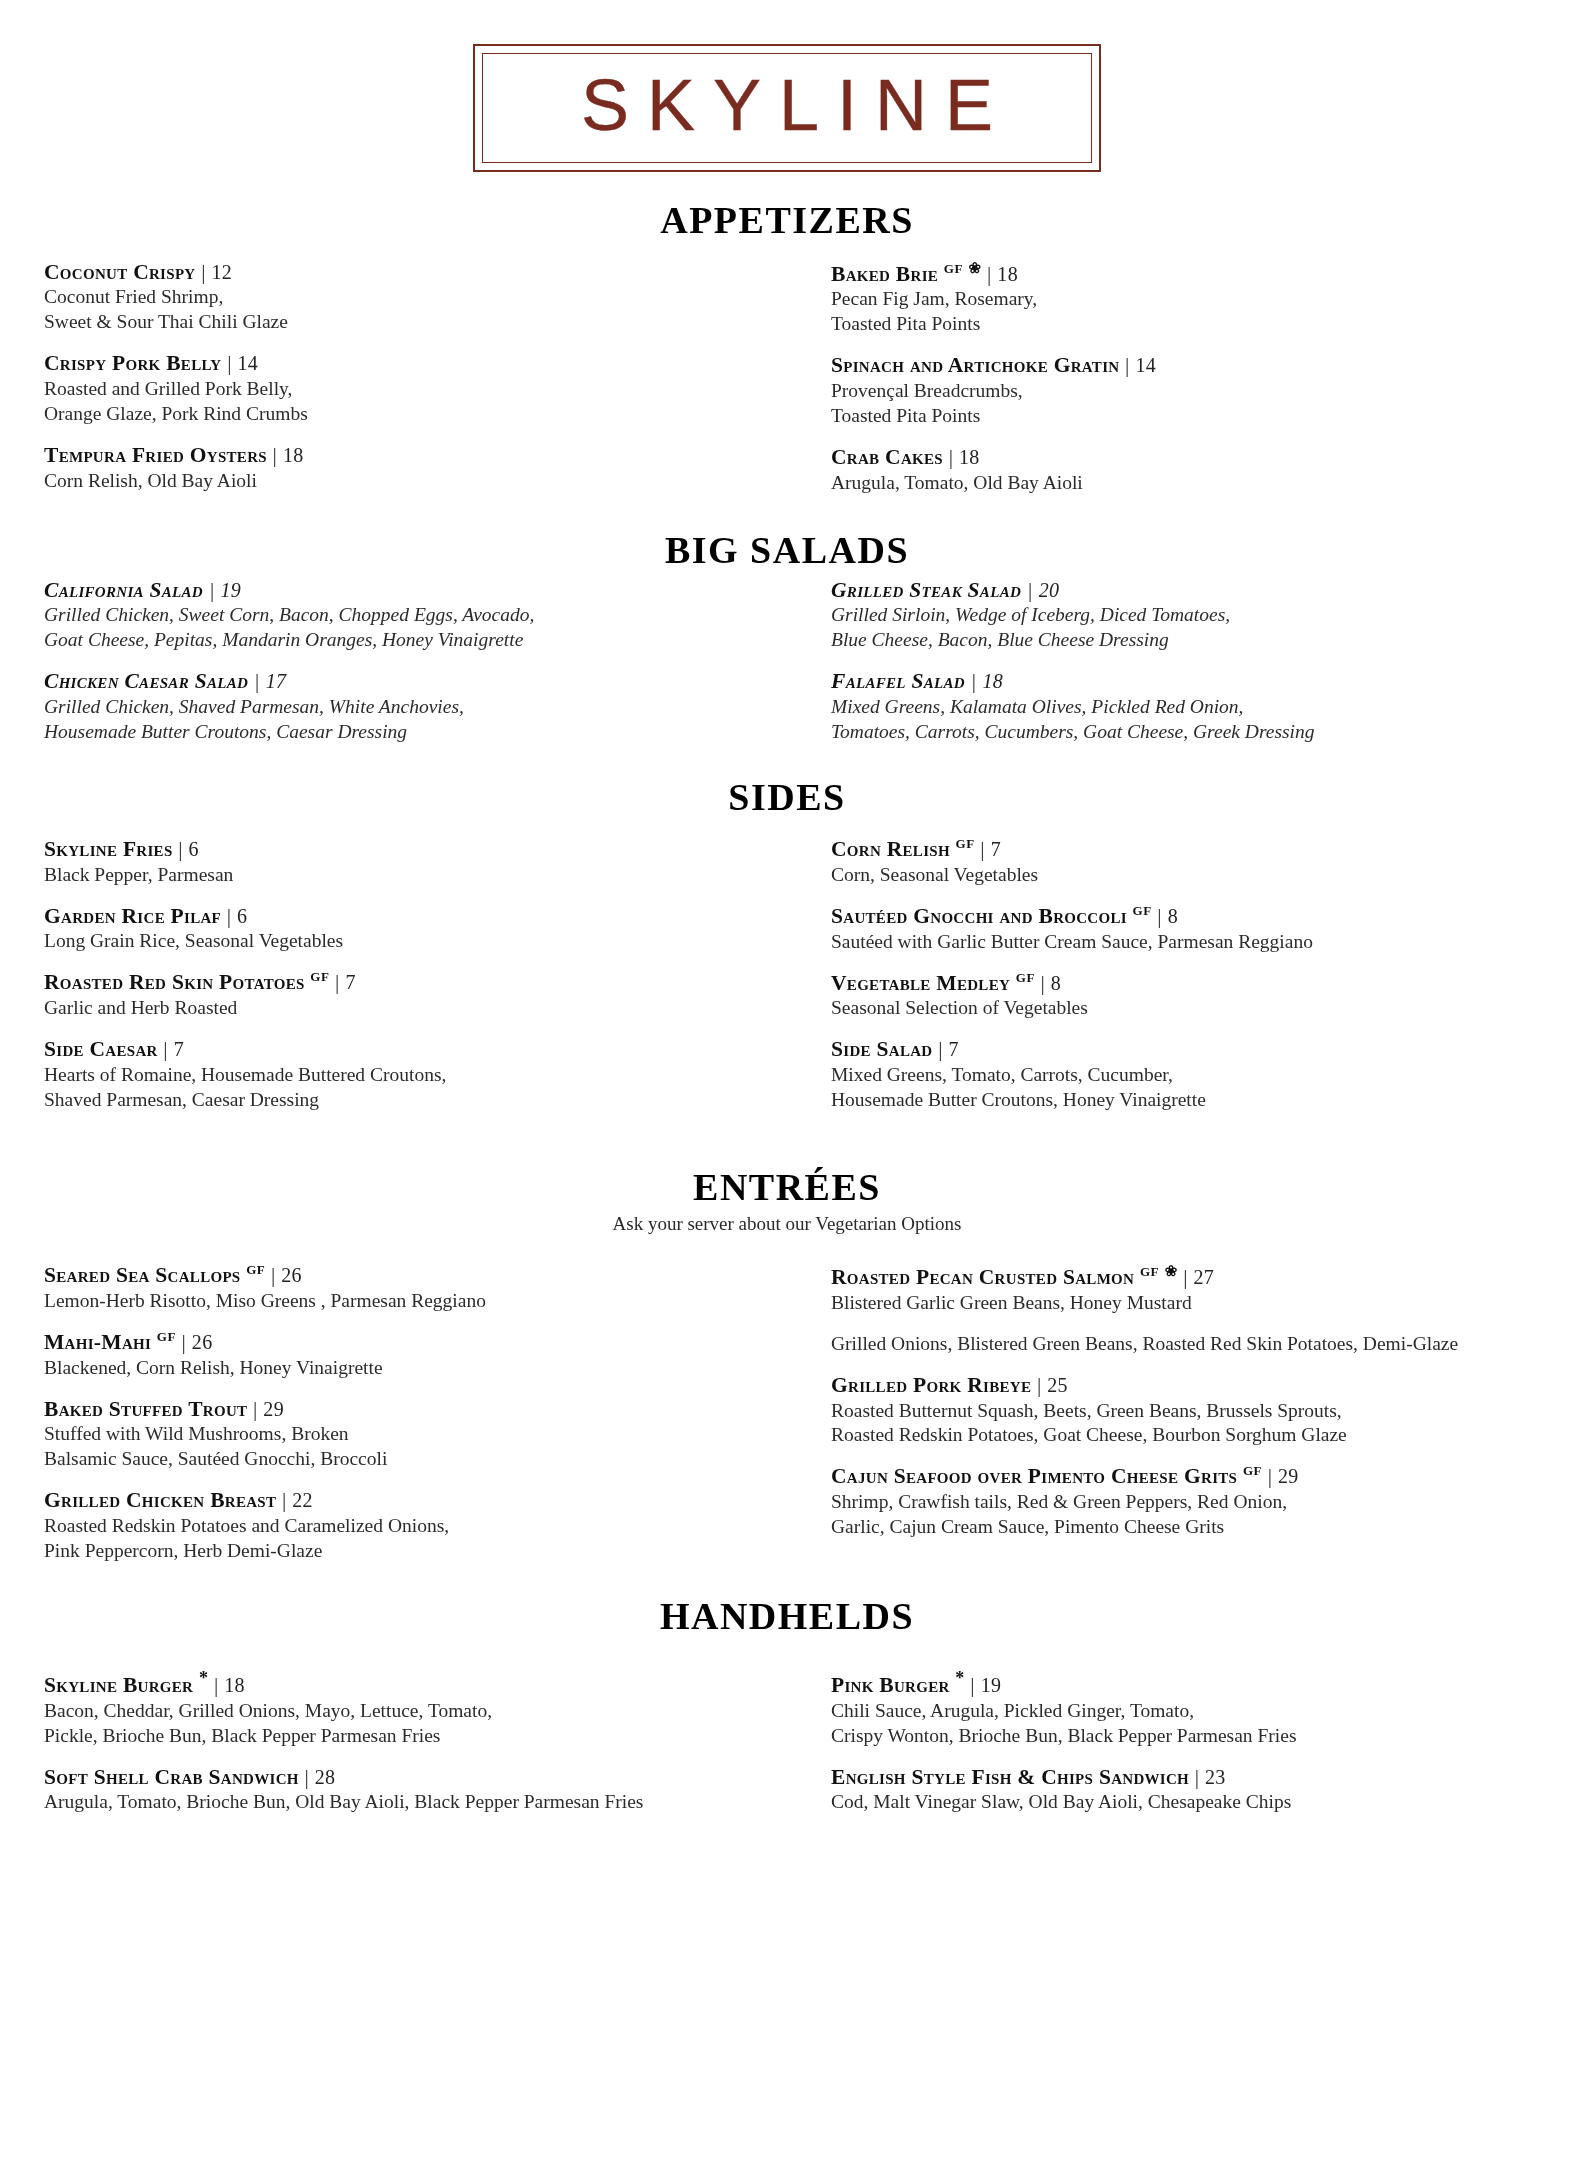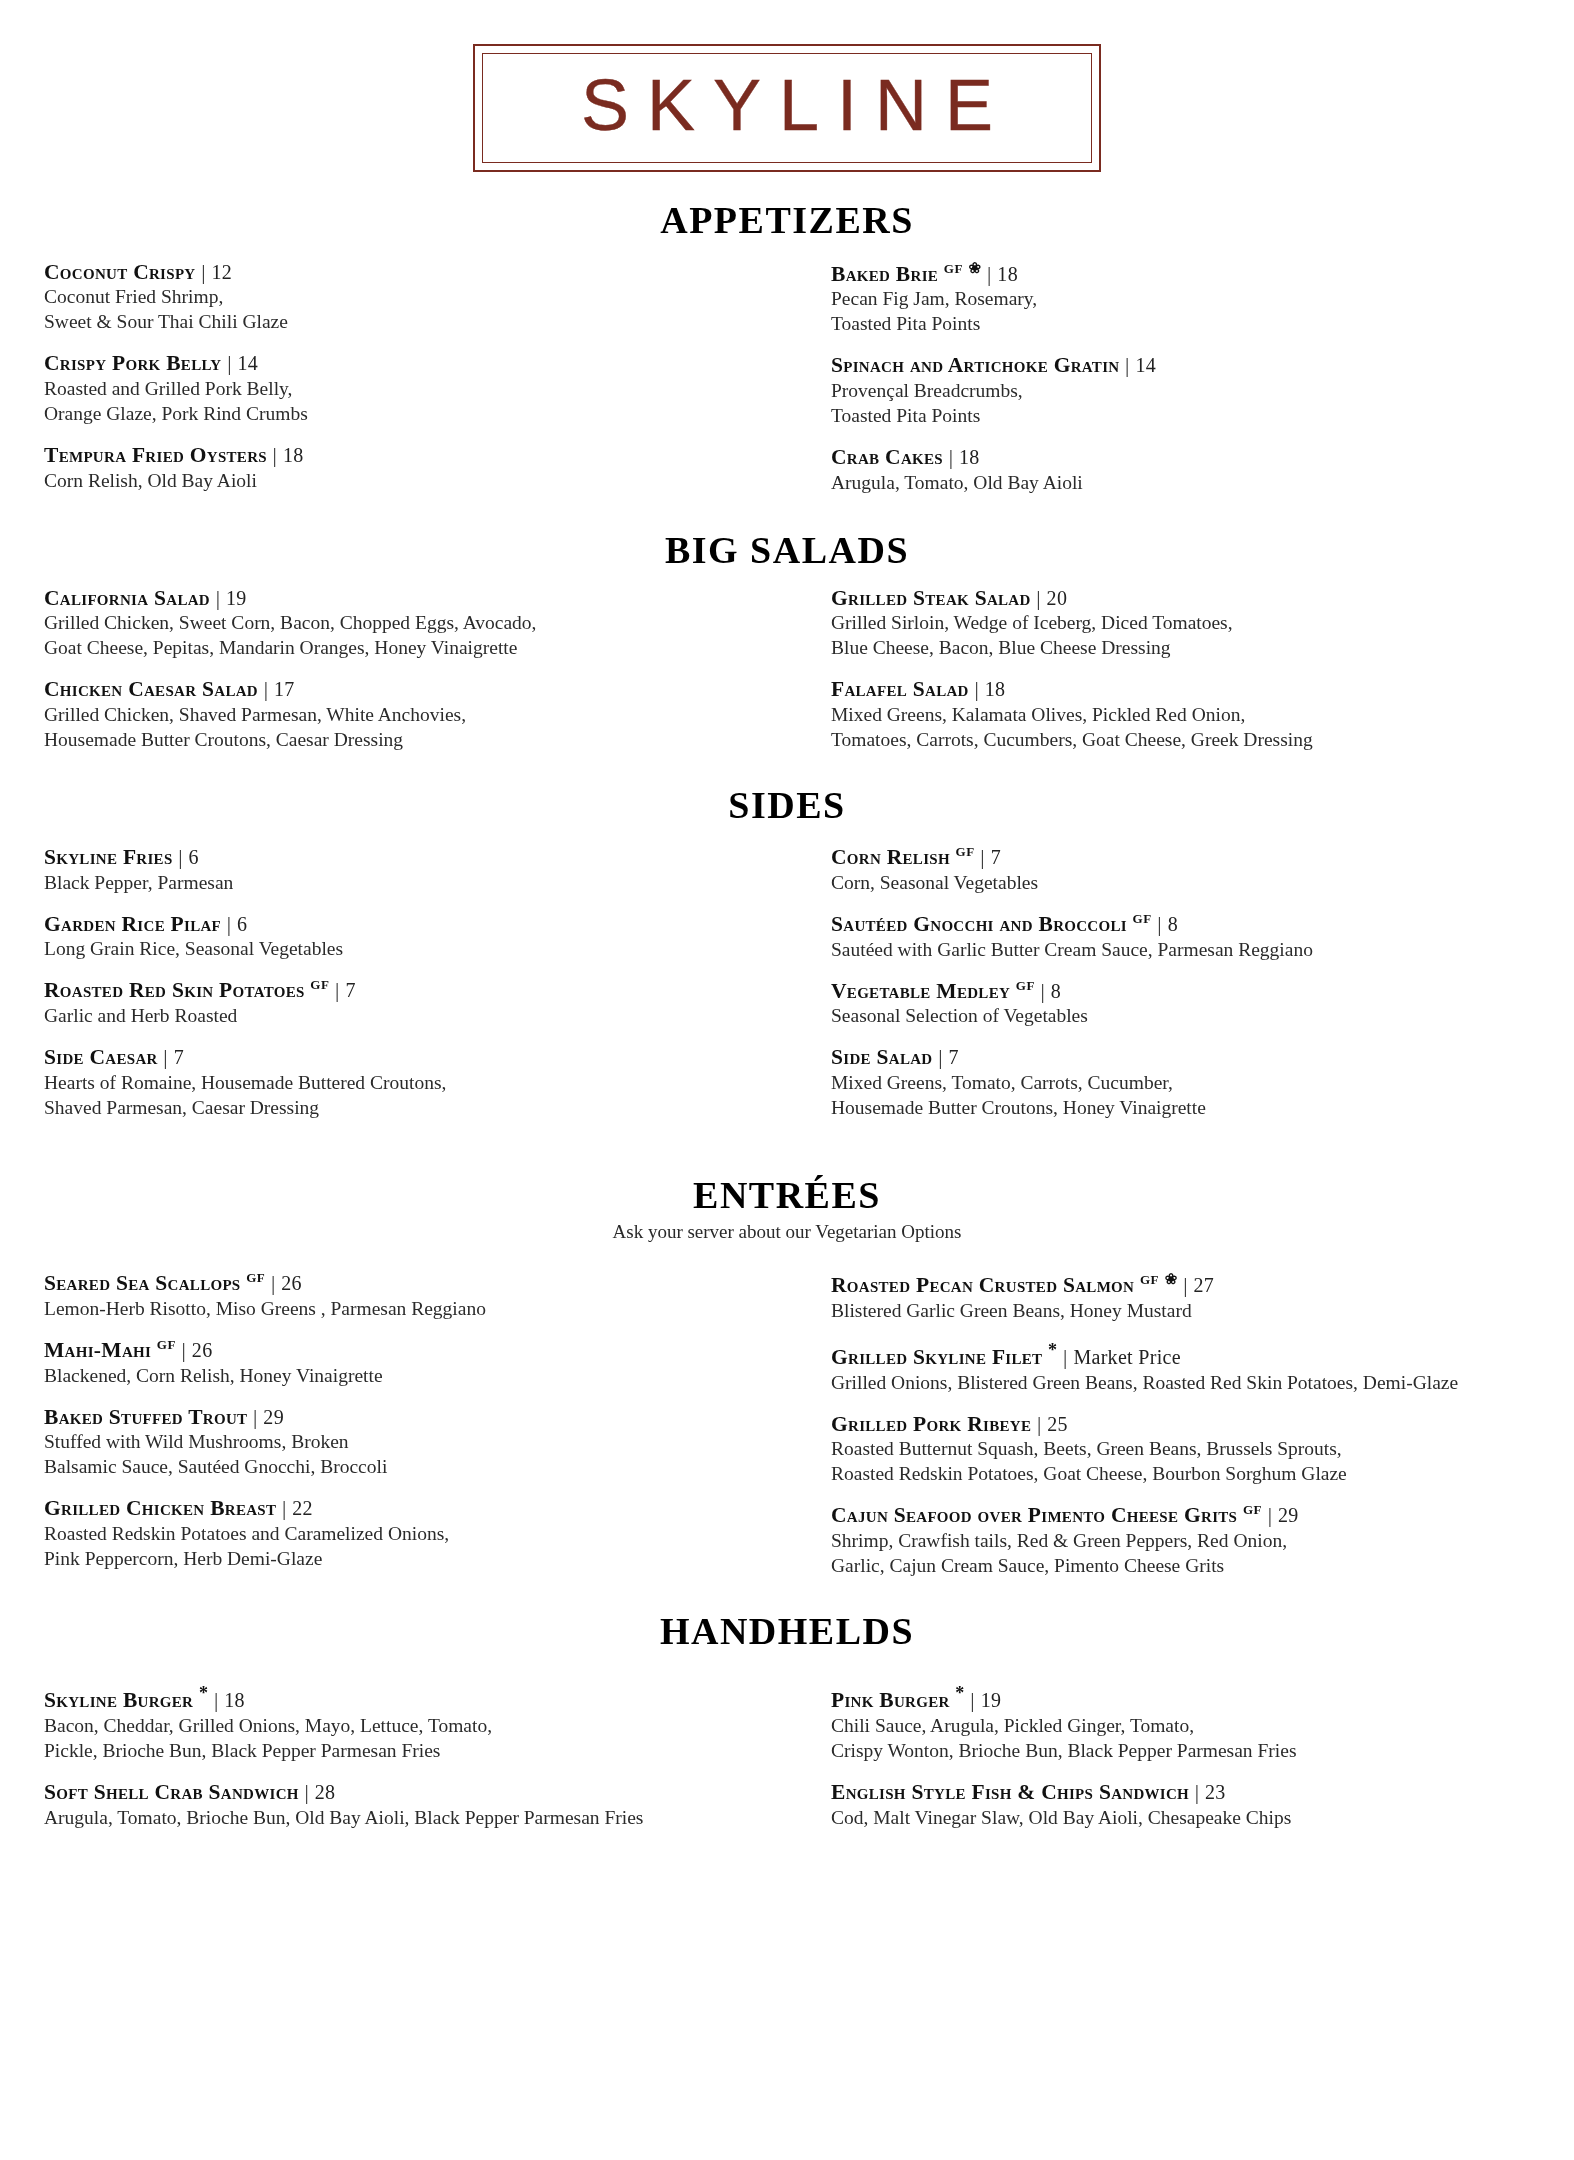--- a/index.html
+++ b/index.html
@@ -126,21 +126,21 @@
     font-size: 19.5px;
     line-height: 1.28;
     color: #2b2b2b;
     margin-top: 1px;
   }
 
   .sec-appetizers { margin-top: 26px; }
   .sec-appetizers .columns { margin-top: 18px; }
 
   .sec-salads { margin-top: 16px; }
-  .sec-salads .columns { margin-top: 14px; }
+  .sec-salads .columns { margin-top: 6px; font-style: italic; }
 
   .sec-sides { margin-top: 14px; }
   .sec-sides .columns { margin-top: 18px; }
 
   .sec-entrees { margin-top: 36px; }
   .sec-entrees .columns { margin-top: 28px; }
 
   .sec-handhelds { margin-top: 14px; }
   .sec-handhelds .columns { margin-top: 30px; }
 </style>
@@ -278,21 +278,20 @@
               <div class="item-head"><span class="name">Grilled Chicken Breast</span><span class="sep">&nbsp;|&nbsp;</span><span class="price">22</span></div>
               <div class="item-desc">Roasted Redskin Potatoes and Caramelized Onions,<br>Pink Peppercorn, Herb Demi-Glaze</div>
             </div>
           </div>
           <div class="col right">
             <div class="item">
               <div class="item-head"><span class="name">Roasted Pecan Crusted Salmon</span> <span class="gf">GF</span> <span class="veg">❀</span><span class="sep">&nbsp;|&nbsp;</span><span class="price">27</span></div>
               <div class="item-desc">Blistered Garlic Green Beans, Honey Mustard</div>
             </div>
             <div class="item">
-              <div class="item-head"><span class="name">Grilled Skyline Filet</span> <span class="star">*</span><span class="sep">&nbsp;|&nbsp;</span><span class="price">Market Price</span></div>
               <div class="item-desc">Grilled Onions, Blistered Green Beans, Roasted Red Skin Potatoes, Demi-Glaze</div>
             </div>
             <div class="item">
               <div class="item-head"><span class="name">Grilled Pork Ribeye</span><span class="sep">&nbsp;|&nbsp;</span><span class="price">25</span></div>
               <div class="item-desc">Roasted Butternut Squash, Beets, Green Beans, Brussels Sprouts,<br>Roasted Redskin Potatoes, Goat Cheese, Bourbon Sorghum Glaze</div>
             </div>
             <div class="item">
               <div class="item-head"><span class="name">Cajun Seafood over Pimento Cheese Grits</span> <span class="gf">GF</span><span class="sep">&nbsp;|&nbsp;</span><span class="price">29</span></div>
               <div class="item-desc">Shrimp, Crawfish tails, Red &amp; Green Peppers, Red Onion,<br>Garlic, Cajun Cream Sauce, Pimento Cheese Grits</div>
             </div>

